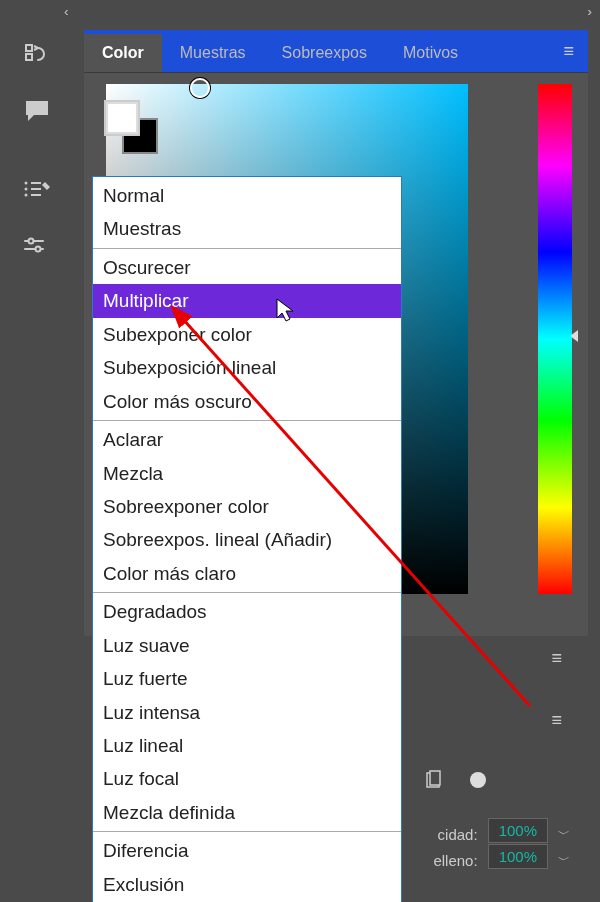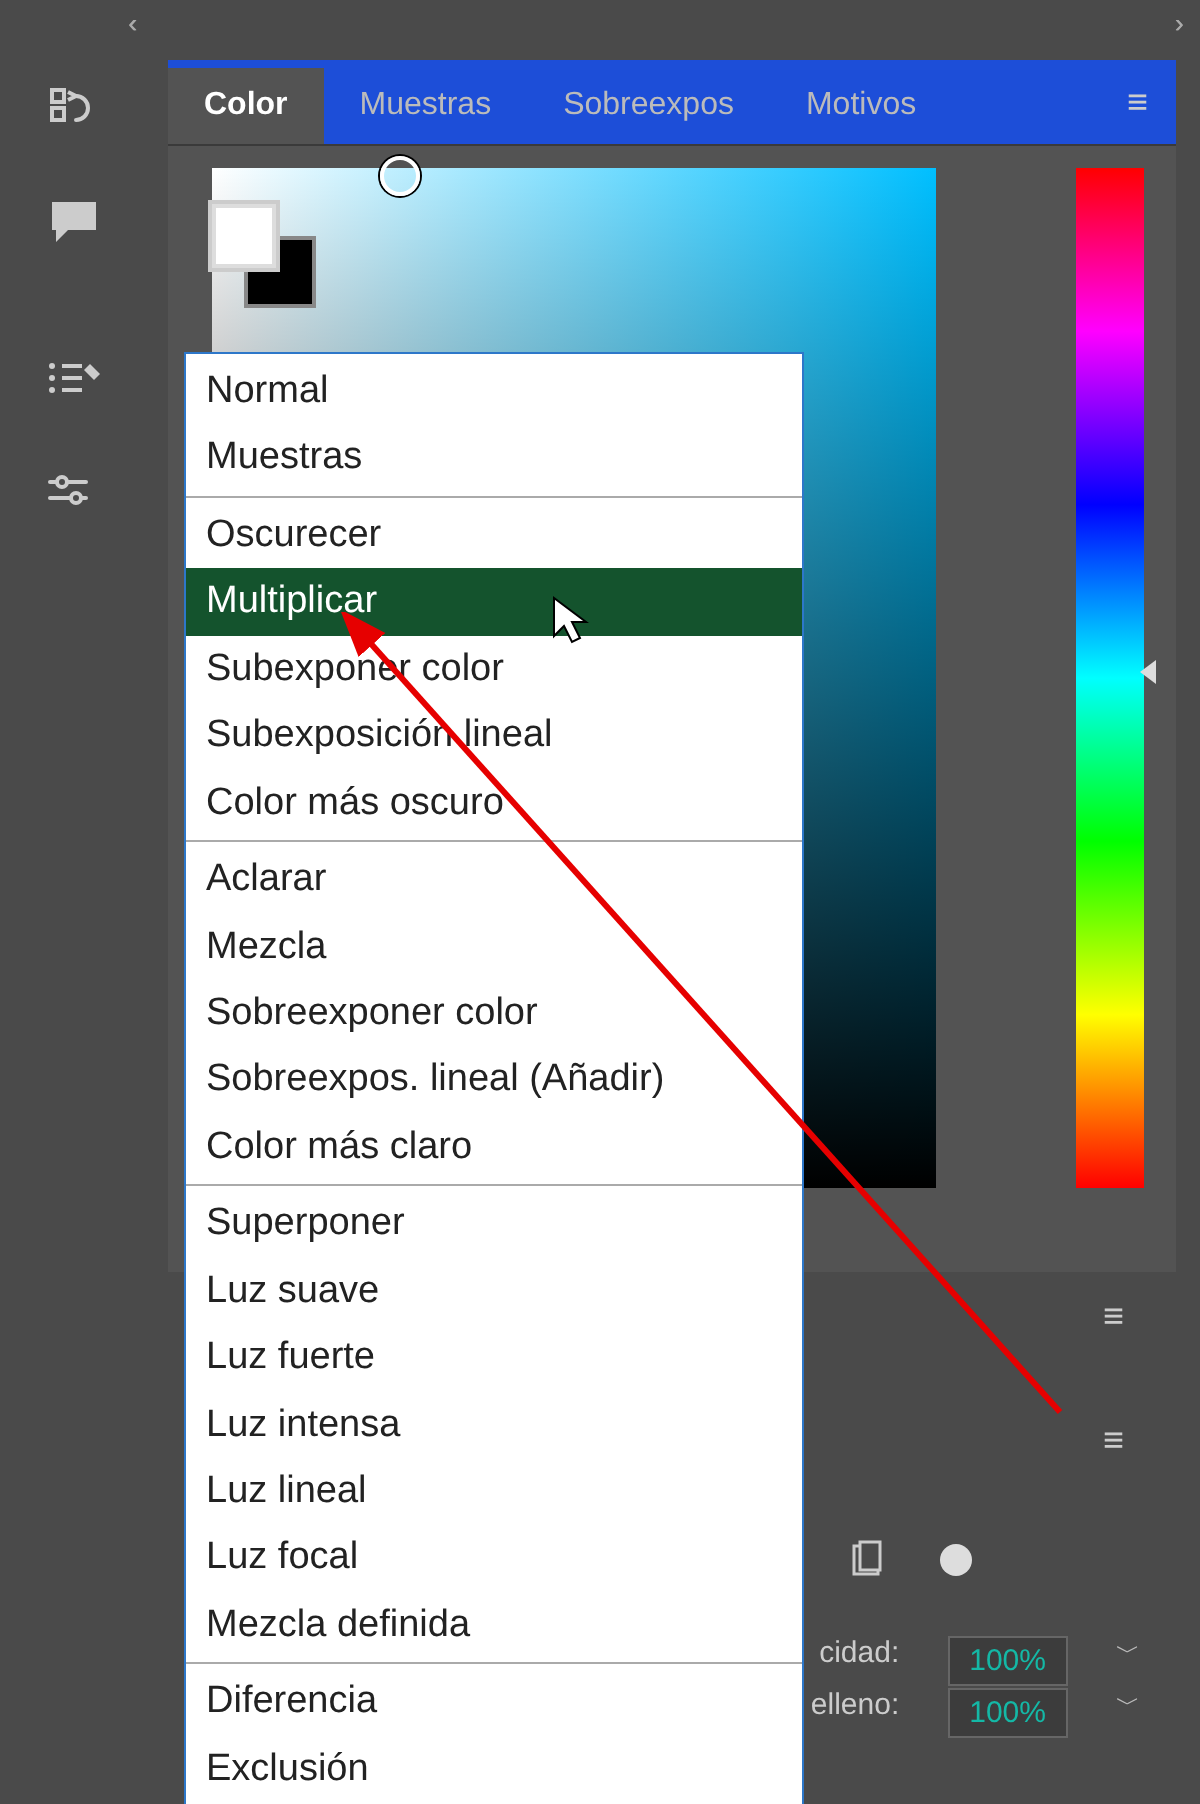--- a/index.html
+++ b/index.html
@@ -22,29 +22,29 @@
   .picker-ring{position:absolute;left:190px;top:78px;width:16px;height:16px;border:2px solid #fff;border-radius:50%;box-shadow:0 0 0 1px #000}
   .fgbg{position:absolute;left:104px;top:100px;width:54px;height:54px}
   .fg{position:absolute;left:0;top:0;width:32px;height:32px;background:#fff;border:2px solid #ccc;box-shadow:0 0 0 2px #ddd inset}
   .bg{position:absolute;right:0;bottom:0;width:32px;height:32px;background:#000;border:2px solid #888}
   .hue-strip{position:absolute;right:28px;top:84px;width:34px;height:510px;
     background:linear-gradient(to bottom,#f00 0%,#f0f 16%,#00f 33%,#0ff 50%,#0f0 66%,#ff0 83%,#f00 100%)}
   .hue-caret{position:absolute;right:22px;top:330px;width:0;height:0;border-top:6px solid transparent;border-bottom:6px solid transparent;border-right:8px solid #ddd}
   .bottom-region{position:absolute;left:84px;top:636px;right:12px;bottom:0;background:#4a4a4a}
   .panelmenu{position:absolute;right:26px;color:#ccc;font-size:18px}
   .bottom-toolbar{position:absolute;left:380px;top:770px;display:flex;gap:24px;color:#ccc;font-size:20px}
-  .bottom-row{position:absolute;right:30px;display:flex;align-items:flex-start;gap:24px;color:#ccc;font-size:15px}
+  .bottom-row{position:absolute;right:30px;display:flex;align-items:flex-end;gap:10px;color:#ccc;font-size:15px}
   .valbox{background:#3c3c3c;border:1px solid #666;padding:3px 10px;color:#14b8a6}
   .caret{font-size:12px;color:#bbb}
   
   .dropdown{position:absolute;left:92px;top:176px;width:308px;background:#fff;border:1px solid #2d77c9;z-index:50}
   .dd-group{border-bottom:1px solid #aaa;padding:2px 0}
   .dd-group:last-child{border-bottom:none}
   .dd-item{padding:2px 10px 2px 10px;font-size:19px;color:#222;cursor:default;line-height:1.55}
-  .dd-item.sel{background:#14532d;color:#fff}
+  .dd-item.sel{background:#6d28d9;color:#fff}
   
   .cursor{position:absolute;left:276px;top:298px;z-index:60;pointer-events:none}
   .redarrow{position:absolute;left:170px;top:306px;z-index:55;pointer-events:none}
 </style>
 </head>
 <body>
 <div id="wrap">
 
 <span class="top-arrows">‹‹</span>
 <span class="top-arrows right">››</span>
@@ -153,21 +153,21 @@
         <div class="dd-item">Color más oscuro</div>
       </div>
       <div class="dd-group">
         <div class="dd-item">Aclarar</div>
         <div class="dd-item">Mezcla</div>
         <div class="dd-item">Sobreexponer color</div>
         <div class="dd-item">Sobreexpos. lineal (Añadir)</div>
         <div class="dd-item">Color más claro</div>
       </div>
       <div class="dd-group">
-        <div class="dd-item">Superponer</div>
+        <div class="dd-item">Degradados</div>
         <div class="dd-item">Luz suave</div>
         <div class="dd-item">Luz fuerte</div>
         <div class="dd-item">Luz intensa</div>
         <div class="dd-item">Luz lineal</div>
         <div class="dd-item">Luz focal</div>
         <div class="dd-item">Mezcla definida</div>
       </div>
       <div class="dd-group">
         <div class="dd-item">Diferencia</div>
         <div class="dd-item">Exclusión</div>

